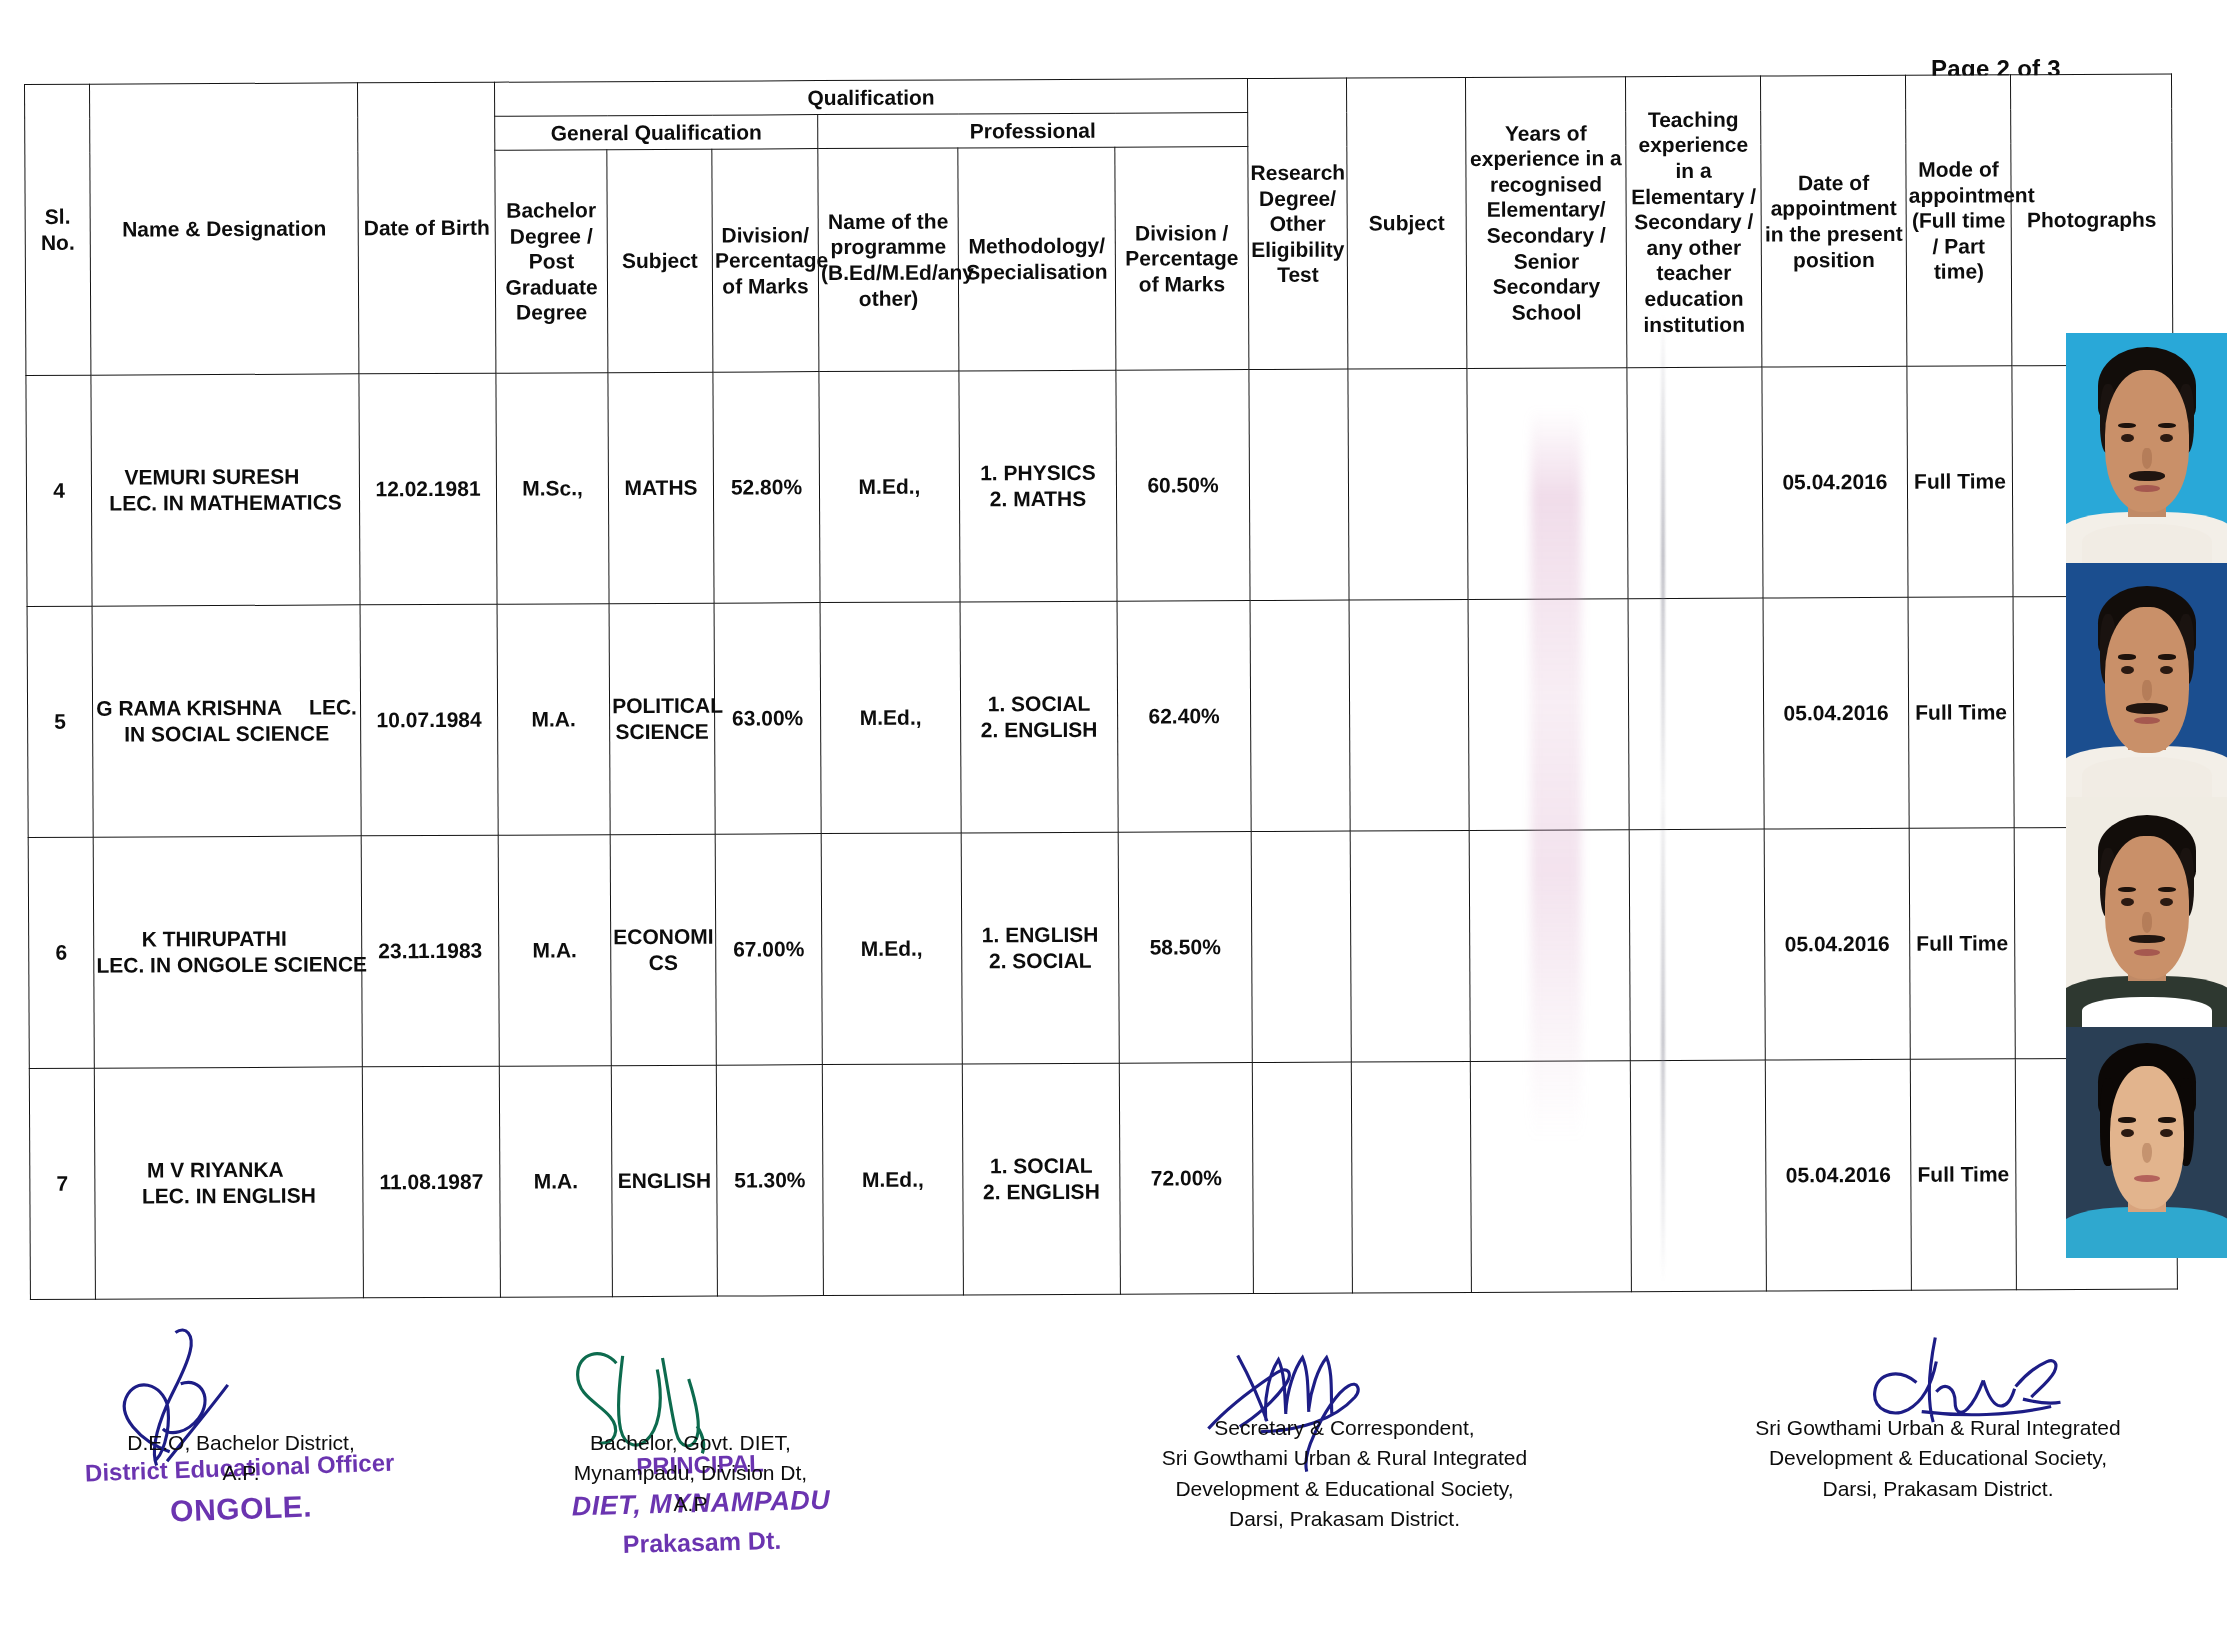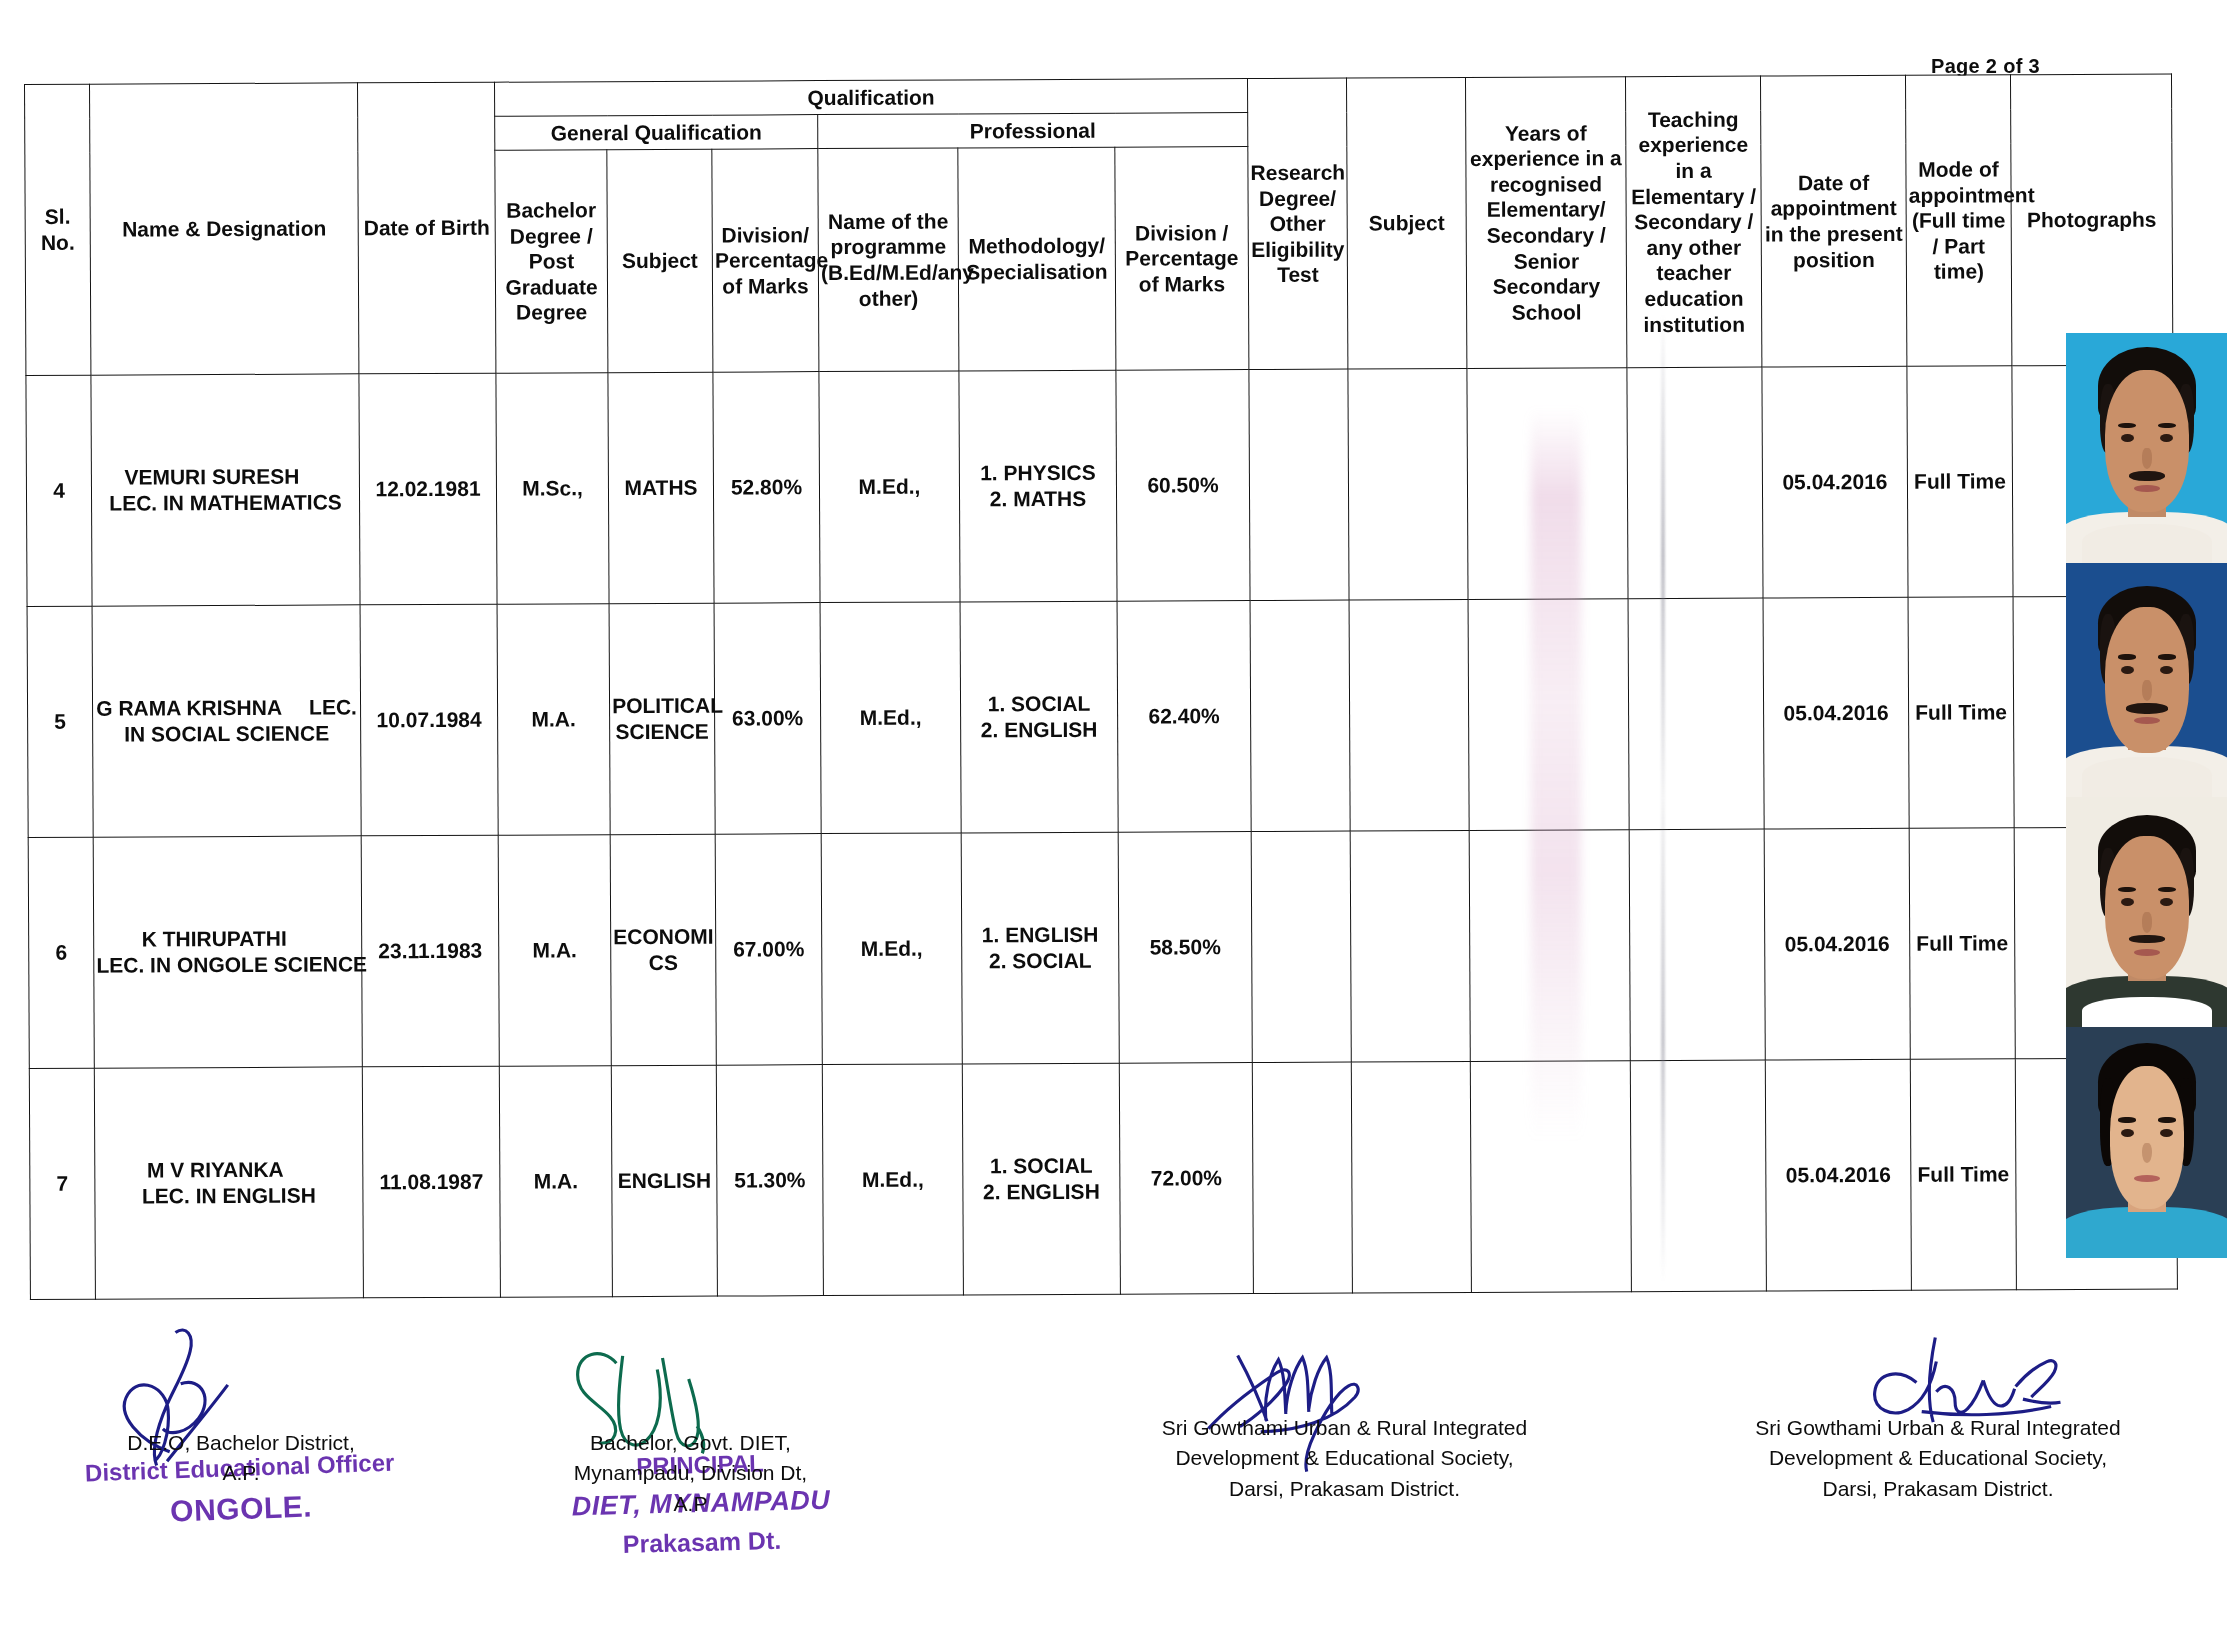--- a/index.html
+++ b/index.html
@@ -9,21 +9,21 @@
     font-family:"Liberation Sans", sans-serif;
     color:#0d0d0d;
     position:relative;
     overflow:hidden;
   }
 
   
   #page-number{
     position:absolute;
     left:1931px; top:55px;
-    font-size:20px;
+    font-size:24px;
     font-weight:700;
     letter-spacing:0.3px;
     white-space:nowrap;
   }
 
   
   #staff-table-wrap{
     position:absolute;
     left:23.5px; top:84px;
     width:2148px;
@@ -538,20 +538,21 @@
   <span class="sig-line">A.P.</span>
 </div>
 
 <div class="sig-block" id="sig-principal">
   <span class="sig-line">Bachelor, Govt. DIET,</span>
   <span class="sig-line">Mynampadu, Division Dt,</span>
   <span class="sig-line">A.P</span>
 </div>
 
 <div class="sig-block" id="sig-secretary">
+  <span class="sig-line">Secretary &amp; Correspondent,</span>
   <span class="sig-line">Sri Gowthami Urban &amp; Rural Integrated</span>
   <span class="sig-line">Development &amp; Educational Society,</span>
   <span class="sig-line">Darsi, Prakasam District.</span>
 </div>
 
 <div class="sig-block" id="sig-president">
   <span class="sig-line">Sri Gowthami Urban &amp; Rural Integrated</span>
   <span class="sig-line">Development &amp; Educational Society,</span>
   <span class="sig-line">Darsi, Prakasam District.</span>
 </div>

